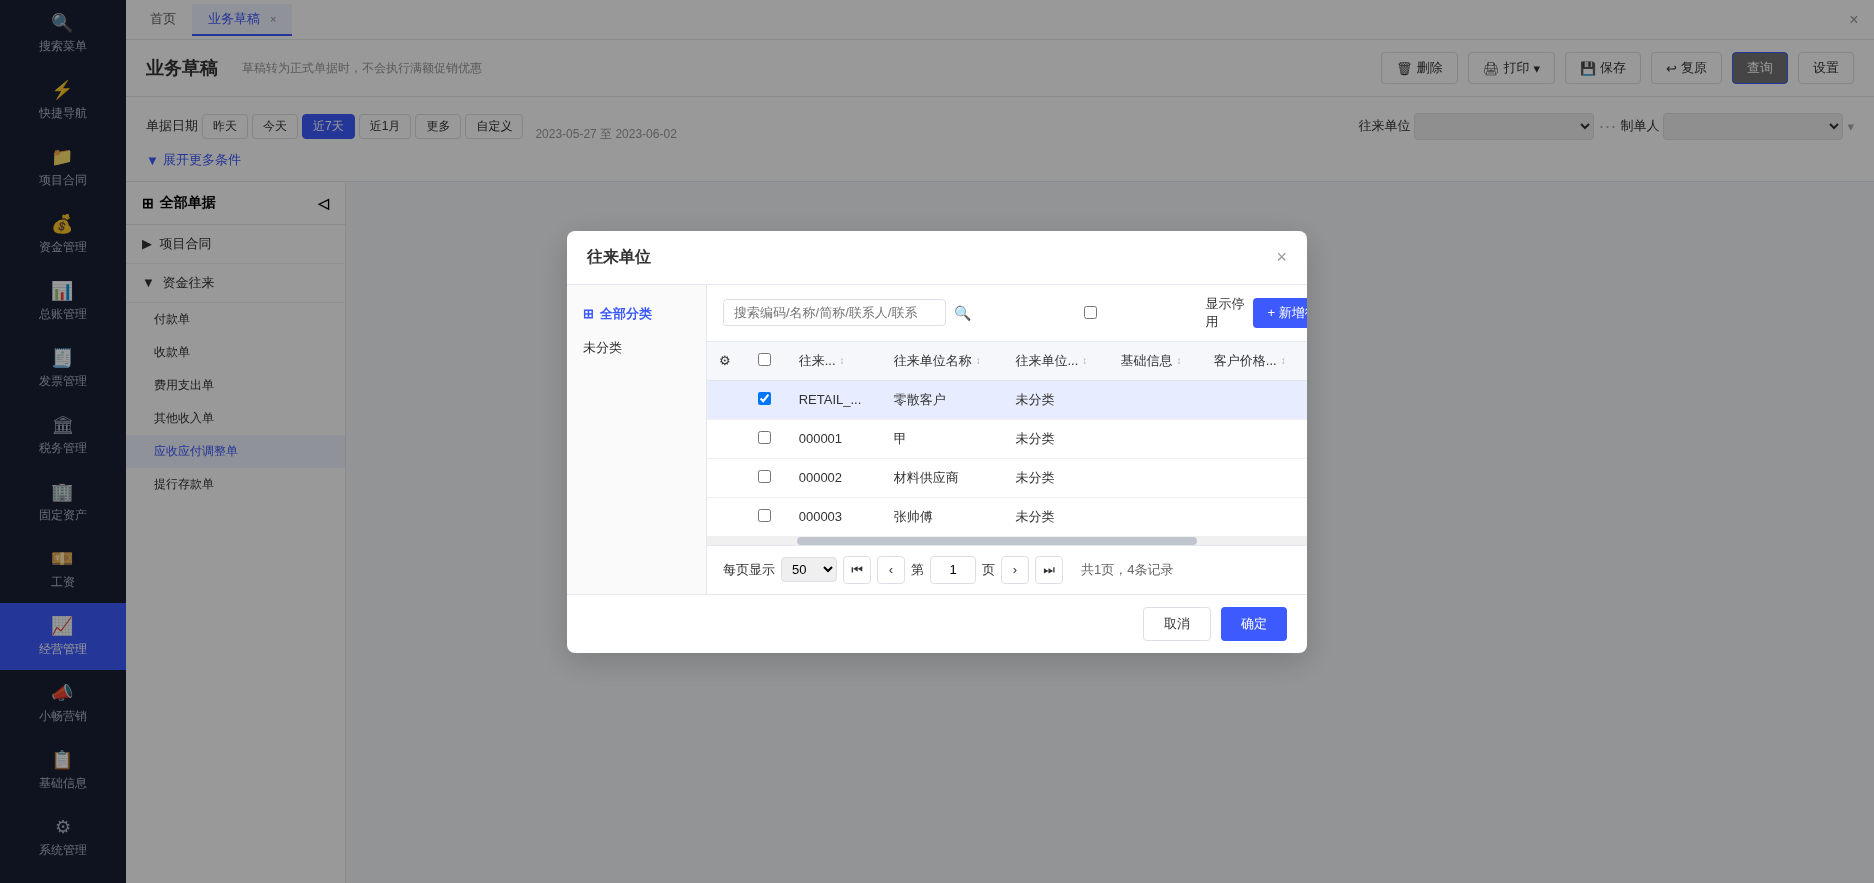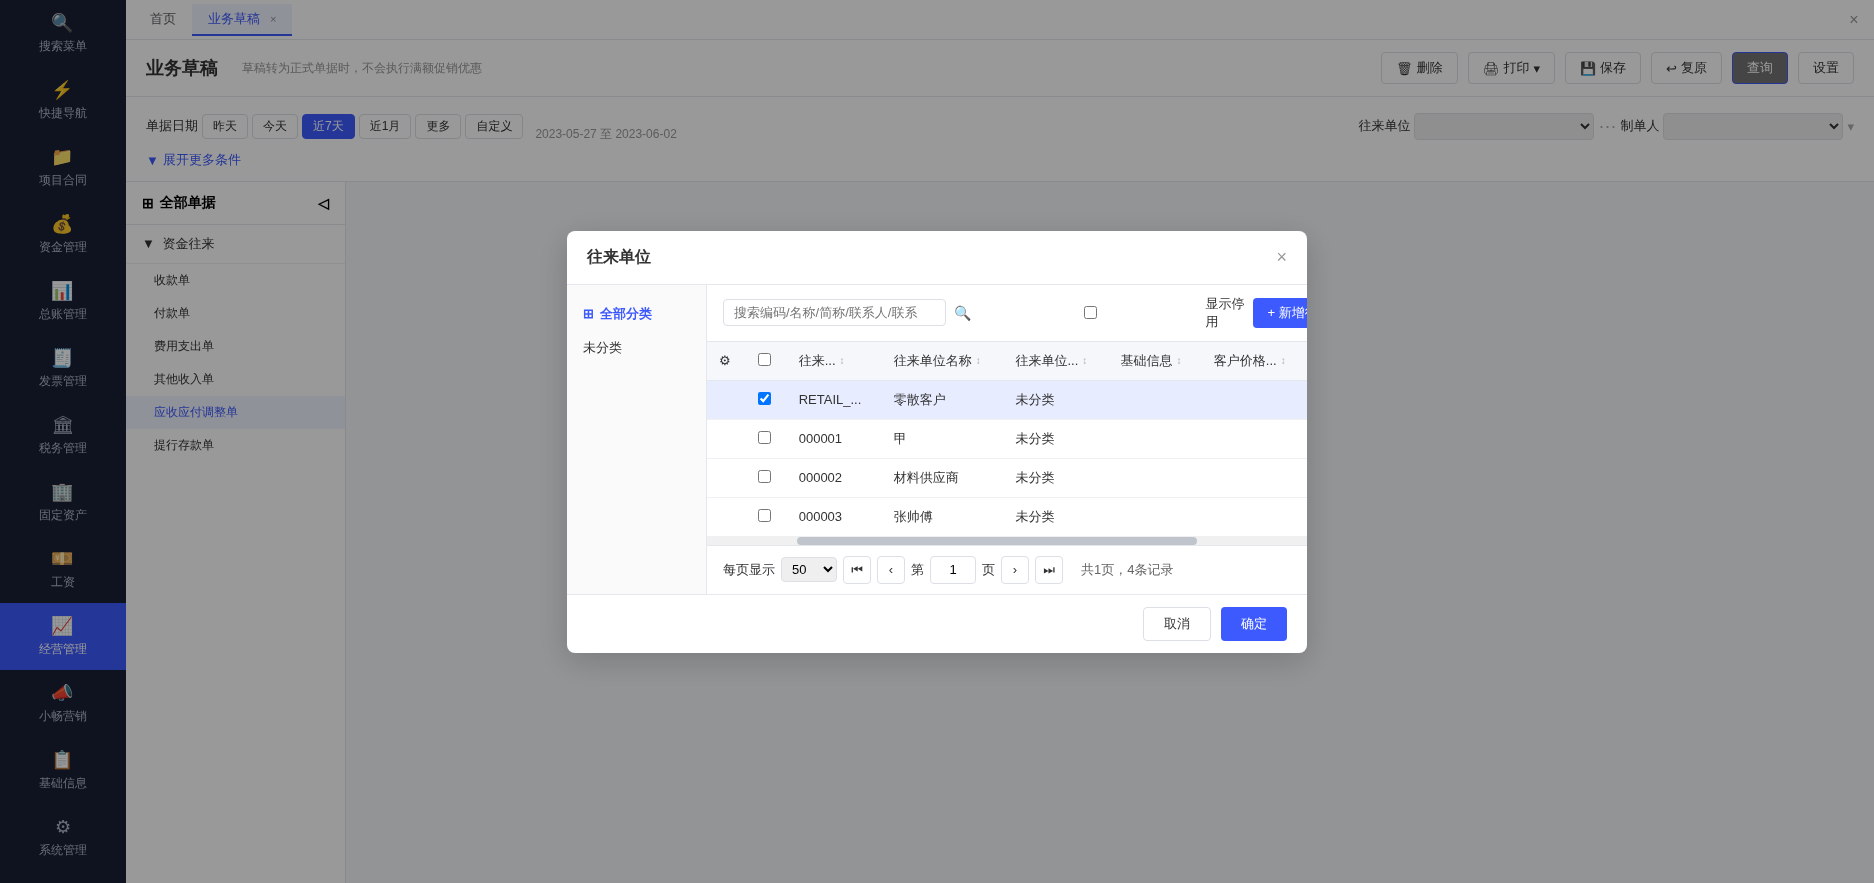--- a/index.html
+++ b/index.html
@@ -330,25 +330,29 @@
 
     <div class="list-sidebar">
       <div class="list-sidebar-header">
         <div style="display:flex;align-items:center;gap:6px;">
           <span>⊞</span>
           <span>全部单据</span>
         </div>
         <span class="collapse-arrow">◁</span>
       </div>
       <div class="list-sidebar-item">
+        <span style="margin-right:4px;">▶</span>
+        项目合同
+      </div>
+      <div class="list-sidebar-item">
         <span style="margin-right:4px;">▼</span>
         资金往来
       </div>
+      <div class="list-sidebar-child">付款单</div>
       <div class="list-sidebar-child">收款单</div>
-      <div class="list-sidebar-child">付款单</div>
       <div class="list-sidebar-child">费用支出单</div>
       <div class="list-sidebar-child">其他收入单</div>
       <div class="list-sidebar-child active">应收应付调整单</div>
       <div class="list-sidebar-child">提行存款单</div>
     </div>
 
     <div class="main-table-area">
       <div class="no-data">未找到任何业务草稿</div>
     </div>
   </div>

